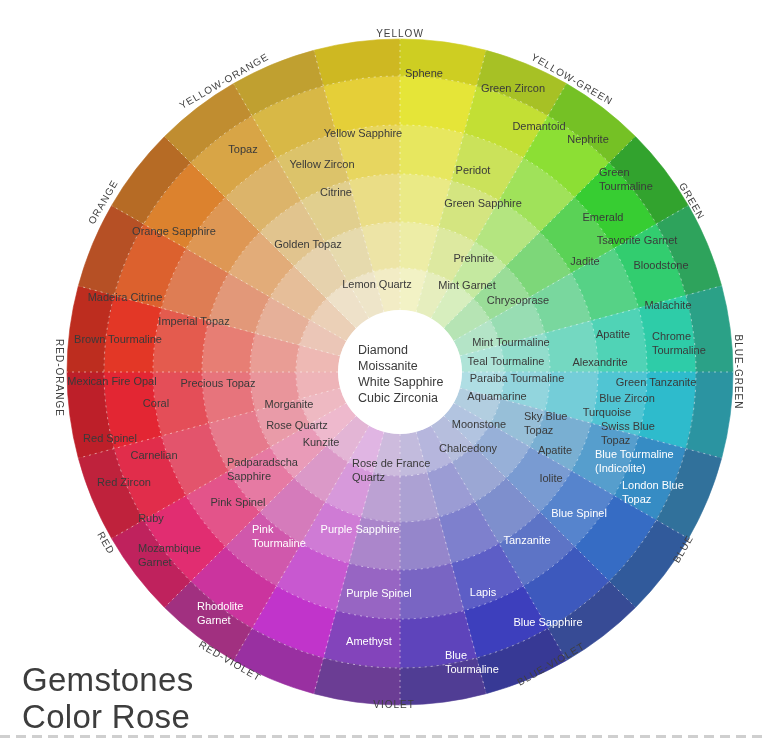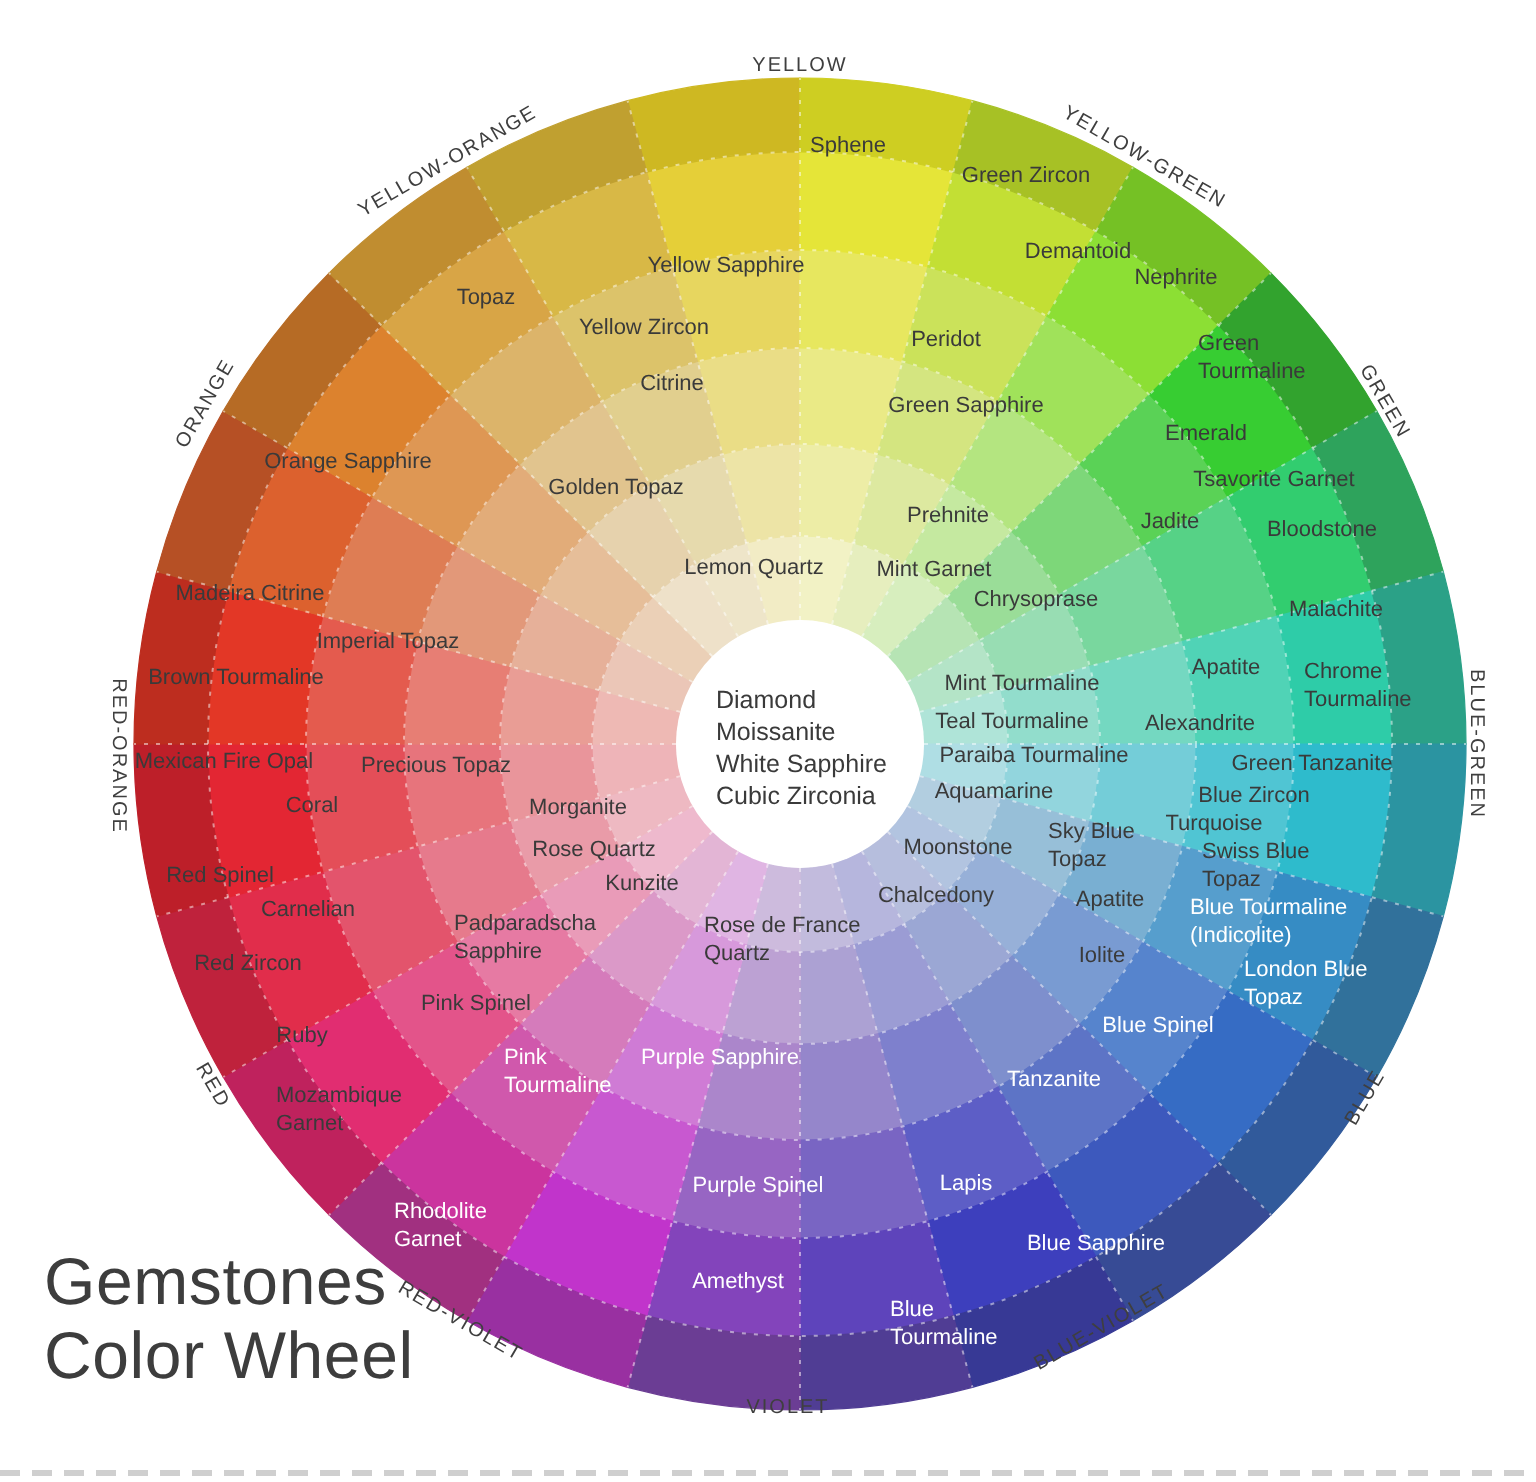--- a/index.html
+++ b/index.html
@@ -2,21 +2,21 @@
 <html><head>
 <meta charset="utf-8">
 <style>
   html,body{margin:0;padding:0}
   .page{position:relative;width:768px;height:741px;background:#ffffff;font-family:"Liberation Sans",sans-serif;overflow:hidden}
   svg{position:absolute;left:0;top:0}
   svg text{font-family:"Liberation Sans",sans-serif}
   .rim-label{font-size:10px;letter-spacing:1px}
   .gem-label{font-size:11px}
   .center-stone{font-size:12.5px}
-  .title{position:absolute;left:22px;top:622px;font-size:33px;line-height:37px;color:#3d3d3d;letter-spacing:0.3px}
+  .title{position:absolute;left:22px;top:661px;font-size:33px;line-height:37px;color:#3d3d3d;letter-spacing:0.3px}
   .edge-line{position:absolute;left:0;top:735px;width:768px;height:3px}
 </style>
 </head>
 <body>
 
 <div class="page" style="background: rgb(255, 255, 255);">
   <svg id="wheel-svg" width="768" height="741" viewBox="0 0 768 741">
       <path d="M 373.08 271.54 A 104 104 0 0 1 400 268 L 400 310 A 62 62 0 0 0 383.95 312.11 Z" fill="hsl(52.3,63%,86%)" stroke="hsl(52.3,63%,86%)" stroke-width="0.6"></path>
       <path d="M 361.18 227.11 A 150 150 0 0 1 400 222 L 400 268 A 104 104 0 0 0 373.08 271.54 Z" fill="hsl(52.3,66%,79%)" stroke="hsl(52.3,66%,79%)" stroke-width="0.6"></path>
       <path d="M 348.75 180.75 A 198 198 0 0 1 400 174 L 400 222 A 150 150 0 0 0 361.18 227.11 Z" fill="hsl(52.3,70%,72%)" stroke="hsl(52.3,70%,72%)" stroke-width="0.6"></path>
@@ -282,16 +282,16 @@
       <text x="218" y="383" text-anchor="middle" dominant-baseline="central" class="gem-label" fill="#3a3a3a">Precious Topaz</text>
       <text x="118" y="339" text-anchor="middle" dominant-baseline="central" class="gem-label" fill="#3a3a3a">Brown Tourmaline</text>
       <text x="125" y="297" text-anchor="middle" dominant-baseline="central" class="gem-label" fill="#3a3a3a">Madeira Citrine</text>
       <text x="194" y="321" text-anchor="middle" dominant-baseline="central" class="gem-label" fill="#3a3a3a">Imperial Topaz</text>
       <text x="174" y="231" text-anchor="middle" dominant-baseline="central" class="gem-label" fill="#3a3a3a">Orange Sapphire</text>
       <text x="308" y="244" text-anchor="middle" dominant-baseline="central" class="gem-label" fill="#3a3a3a">Golden Topaz</text>
       <text x="377" y="284" text-anchor="middle" dominant-baseline="central" class="gem-label" fill="#3a3a3a">Lemon Quartz</text>
     </svg>
   <div class="title" style="color: rgb(61, 61, 61);">
     <div>Gemstones</div>
-    <div>Color Wheel</div>
+    <div>Color Rose</div>
   </div>
   <div class="edge-line" style="background: repeating-linear-gradient(90deg, rgb(207, 207, 207) 0px, rgb(207, 207, 207) 10px, transparent 10px, transparent 16px);"></div>
 </div>
 
 </body></html>

